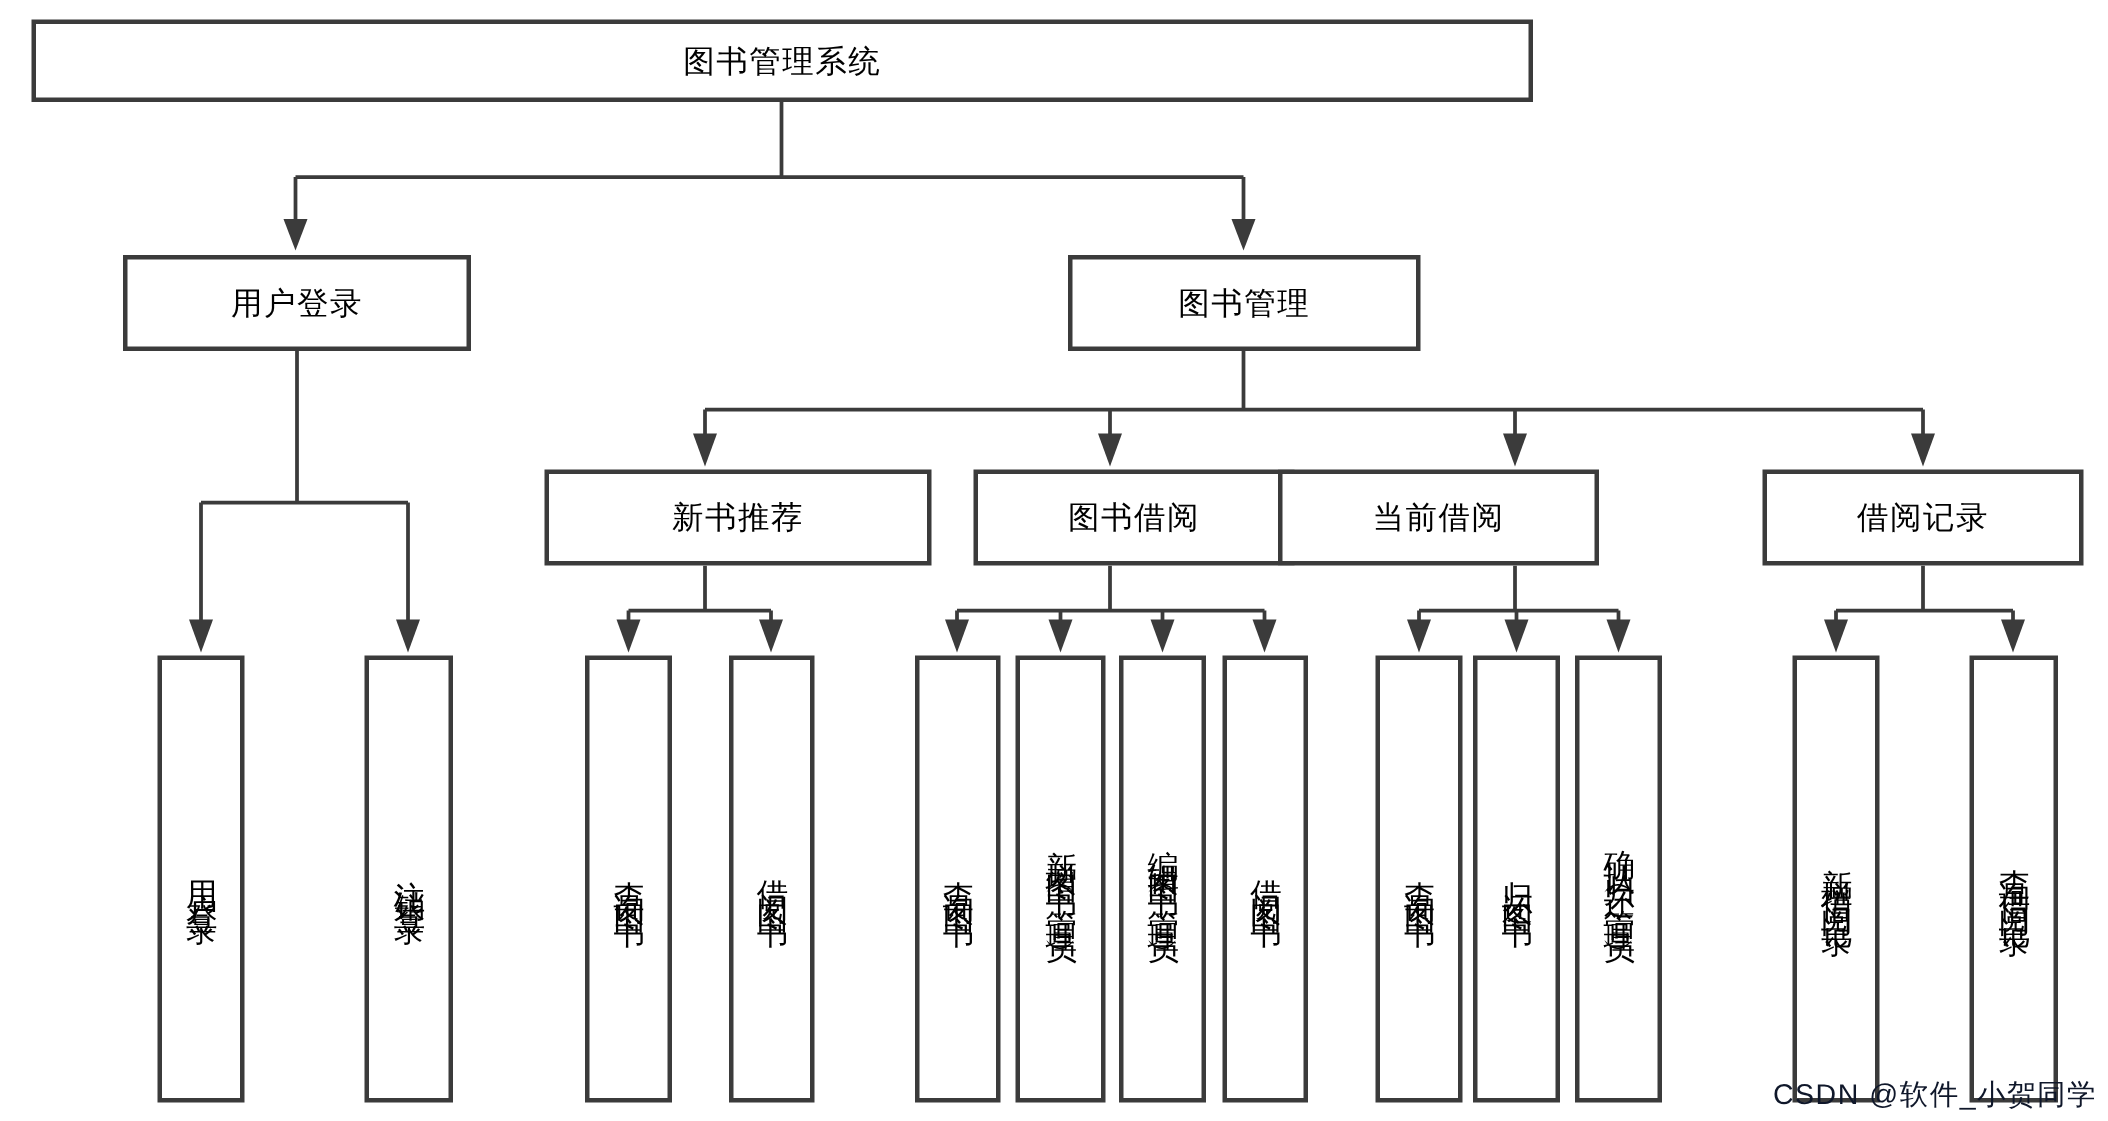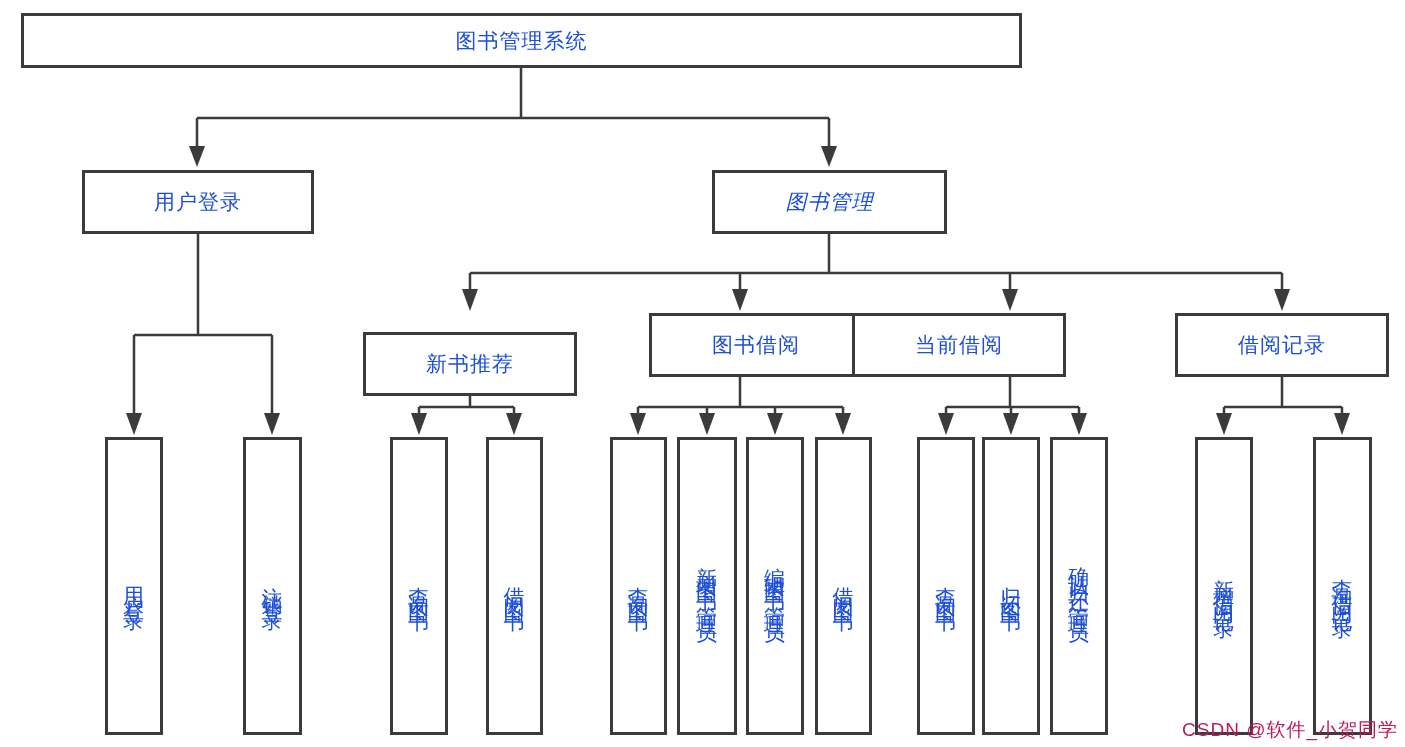--- a/index.html
+++ b/index.html
@@ -13,39 +13,39 @@
   }
   #connectors { position: absolute; left: 0; top: 0; width: 1405px; height: 747px; }
   .node {
     position: absolute;
     box-sizing: border-box;
     border: 3px solid #3b3b3b;
     background: #ffffff;
     display: flex;
     align-items: center;
     justify-content: center;
-    color: #1d4ed8;
+    color: #000000;
     font-size: 21px;
     letter-spacing: 1px;
     text-align: center;
   }
   .vnode span {
     writing-mode: vertical-rl;
     text-orientation: mixed;
     letter-spacing: 8px;
     line-height: 1;
     white-space: nowrap;
   }
   
   .n-root  { left: 21px;  top: 13px;  width: 1001px; height: 55px; }
   
   .n-login { left: 82px;  top: 170px; width: 232px;  height: 64px; }
-  .n-mgmt  { left: 712px; top: 170px; width: 235px;  height: 64px; font-style: italic; }
-  
-  .n-rec   { left: 363px;  top: 332px; width: 214px; height: 64px; align-items: center; }
+  .n-mgmt  { left: 712px; top: 170px; width: 235px;  height: 64px; }
+  
+  .n-rec   { left: 363px;  top: 313px; width: 258px; height: 64px; align-items: center; }
   .n-bor   { left: 633px;  top: 313px; width: 214px; height: 64px; margin-left: 16px; }
   .n-cur   { left: 852px;  top: 313px; width: 214px; height: 64px; }
   .n-hist  { left: 1175px; top: 313px; width: 214px; height: 64px; }
   
   .leaf { top: 437px; height: 298px; }
   .l-1  { left: 105px;  width: 58px; }
   .l-2  { left: 243px;  width: 59px; }
   .l-3  { left: 390px;  width: 58px; }
   .l-4  { left: 486px;  width: 57px; }
   .l-5  { left: 610px;  width: 57px; }
@@ -55,21 +55,21 @@
   .l-9  { left: 917px;  width: 58px; }
   .l-10 { left: 982px;  width: 58px; }
   .l-11 { left: 1050px; width: 58px; }
   .l-12 { left: 1195px; width: 58px; }
   .l-13 { left: 1313px; width: 59px; }
   #watermark {
     position: absolute;
     right: 7px;
     bottom: 4px;
     font-size: 19px;
-    color: #be185d;
+    color: #0f172a;
     letter-spacing: 1px;
     white-space: nowrap;
   }
 </style>
 </head>
 <body>
 
 <div id="canvas">
 
   <svg id="connectors" viewBox="0 0 1405 747" xmlns="http://www.w3.org/2000/svg">

